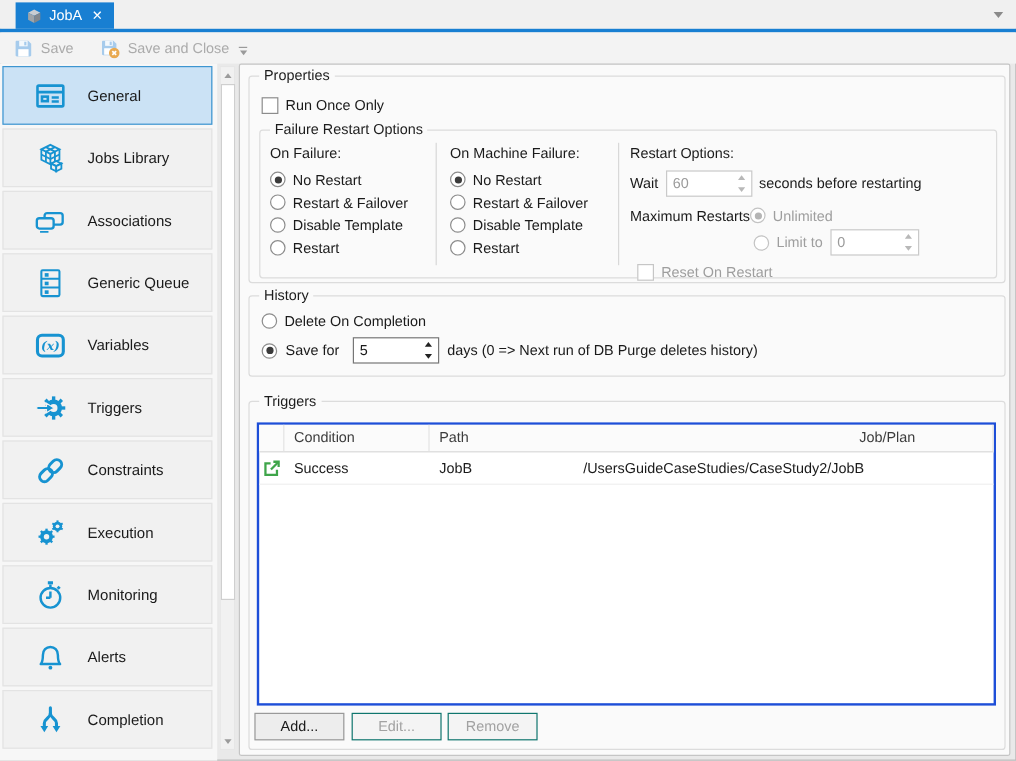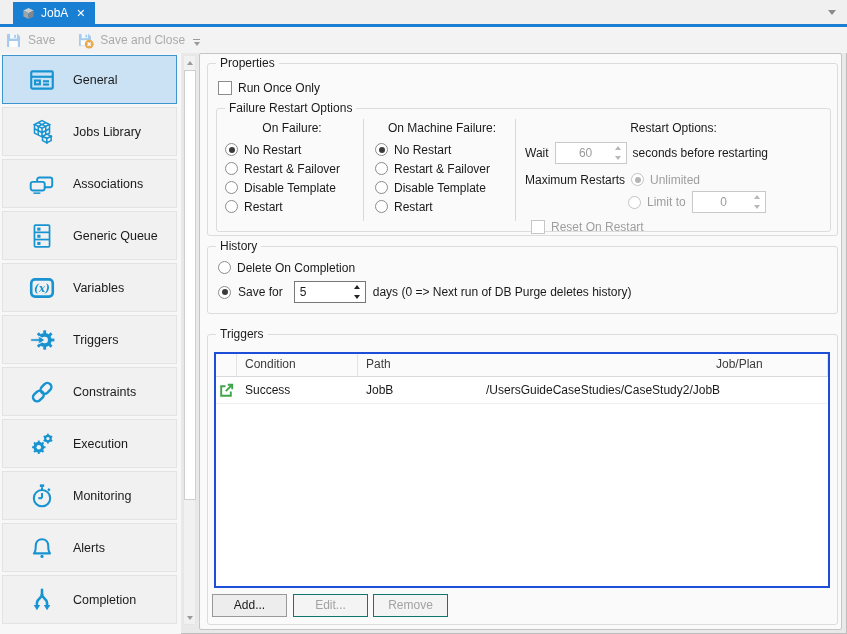--- a/index.html
+++ b/index.html
@@ -11,21 +11,21 @@
   .tabbar{position:absolute;left:0;top:0;width:847px;height:24px;background:#F0F0F0;}
   .tab{position:absolute;left:13px;top:2px;height:22px;background:#187FD2;color:#fff;
        display:flex;align-items:center;gap:6px;padding:0 9px;cursor:default;}
   .tab .tab-label{font-size:12px;}
   .tab .tab-close{font-size:11px;margin-left:2px;}
   .accent-strip{position:absolute;left:0;top:24px;width:847px;height:3px;background:#187FD2;}
   .tabbar-caret{position:absolute;right:11px;top:10px;width:0;height:0;
        border-left:4.5px solid transparent;border-right:4.5px solid transparent;border-top:5px solid #8A8A8A;}
   
   .toolbar{position:absolute;left:0;top:27px;width:847px;height:26px;background:#F3F3F3;
-       display:flex;align-items:center;padding-left:5px;box-sizing:border-box;}
+       display:flex;align-items:center;padding-left:11px;box-sizing:border-box;}
   .tool-btn{display:flex;align-items:center;gap:6px;color:#ABABAB;margin-right:22px;}
   .ov-btn{display:flex;flex-direction:column;align-items:center;margin-left:-14px;margin-top:4px;}
   .ov-line{width:7px;height:1px;background:#9A9A9A;margin-bottom:2px;}
   .ov-tri{width:0;height:0;border-left:3.5px solid transparent;border-right:3.5px solid transparent;border-top:4px solid #9A9A9A;}
   
   .sidebar{position:absolute;left:0;top:53px;width:181px;height:581px;background:#F7F7F7;}
   .side-item{position:absolute;left:2px;width:175px;height:49px;background:#F1F1F1;
        border:1px solid #E3E3E3;box-sizing:border-box;display:flex;align-items:center;cursor:pointer;}
   .side-item .icon-box{width:30px;height:30px;margin-left:24px;display:flex;align-items:center;justify-content:center;flex:none;}
   .side-item .side-label{margin-left:16px;font-size:12.5px;color:#1a1a1a;}
@@ -313,21 +313,21 @@
   <div class="content">
 
     <div class="groupbox" style="left:7px;top:9px;width:629px;height:171px;">
       <span class="gb-label">Properties</span>
 
       <div class="opt-row" style="position:absolute;left:10px;top:14px;">
         <span class="cb"></span>
         <span class="lbl">Run Once Only</span>
       </div>
 
-      <div class="groupbox" style="left:8px;top:44px;width:613px;height:122px;background:#FAFAFA;text-align:center;">
+      <div class="groupbox" style="left:8px;top:44px;width:613px;height:122px;background:#FAFAFA;">
         <span class="gb-label">Failure Restart Options</span>
 
         <div class="vdiv" style="left:146px;"></div>
         <div class="vdiv" style="left:298px;"></div>
 
         <div style="position:absolute;left:8px;top:12px;width:134px;">
           <div class="lbl" style="margin-bottom:5px;">On Failure:</div>
           <div class="opt-row">
             <span class="rb sel"></span>
             <span class="lbl">No Restart</span>
@@ -378,21 +378,21 @@
                     <span class="tu"></span>
                   </span>
                 <span class="sb">
                     <span class="td"></span>
                   </span>
               </span>
             </span>
             <span class="lbl">seconds before restarting</span>
           </div>
 
-          <div style="display:flex;align-items:center;gap:6px;margin-top:6px;">
+          <div style="display:flex;align-items:center;gap:0;margin-top:6px;">
             <span class="lbl">Maximum Restarts</span>
             <span class="opt-row">
               <span class="rb dis sel"></span>
               <span class="lbl dis-txt">Unlimited</span>
             </span>
           </div>
 
           <div style="display:flex;align-items:center;gap:6px;margin-left:103px;margin-top:2px;">
             <span class="rb dis"></span>
             <span class="lbl dis-txt">Limit to</span>

